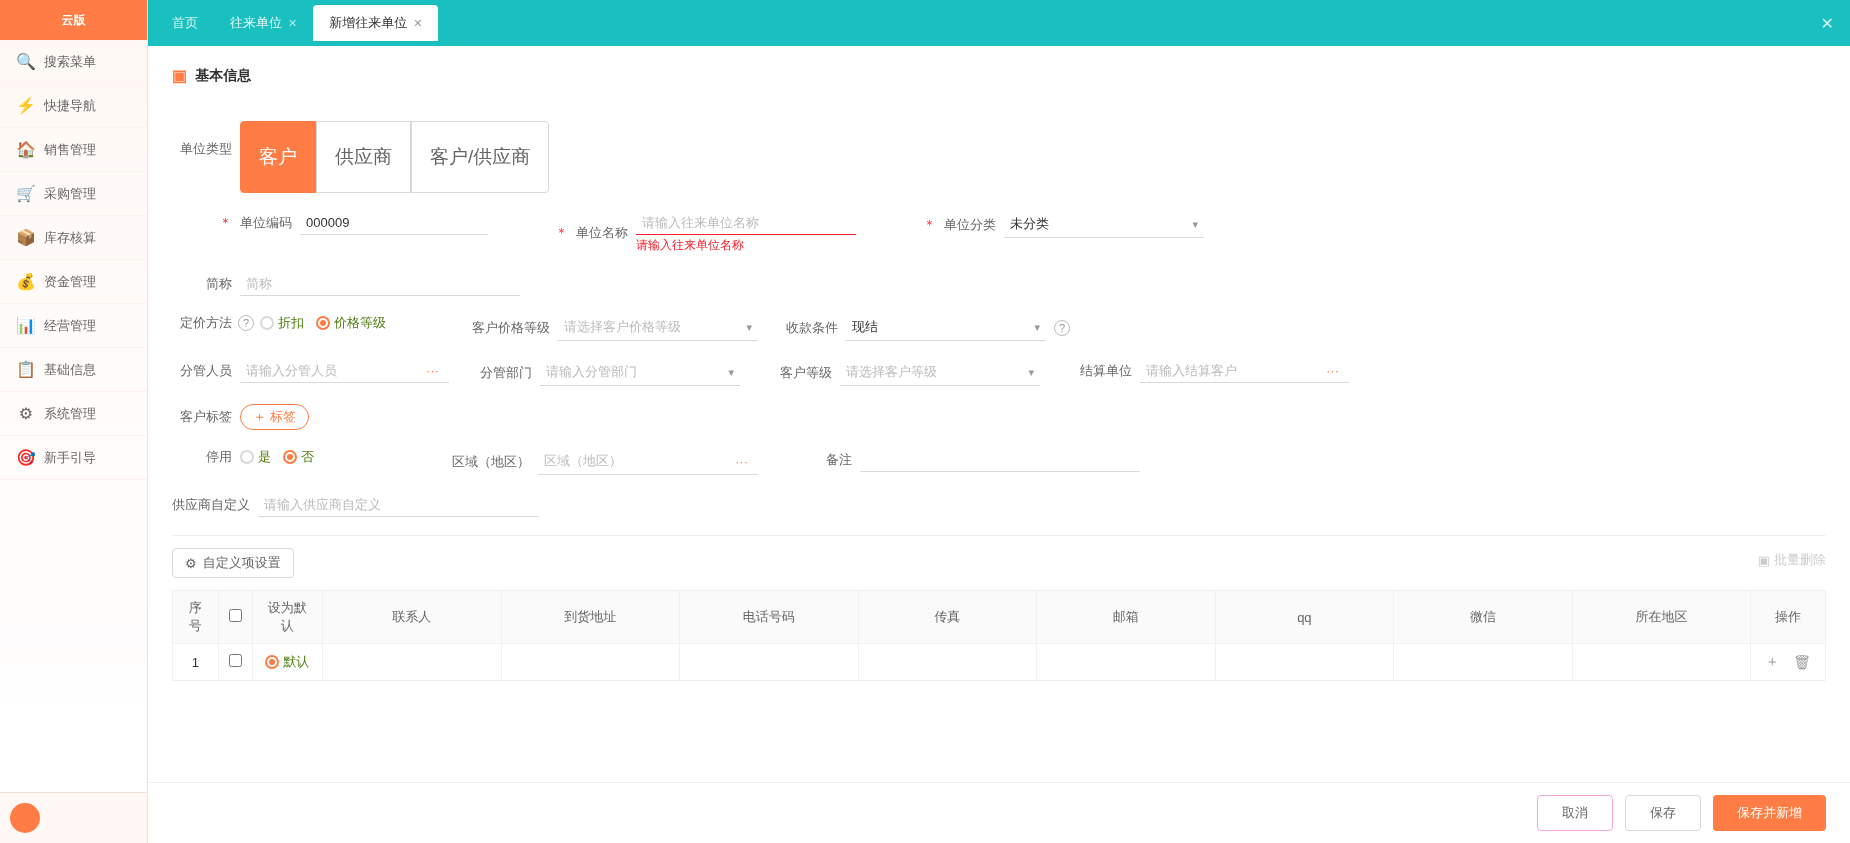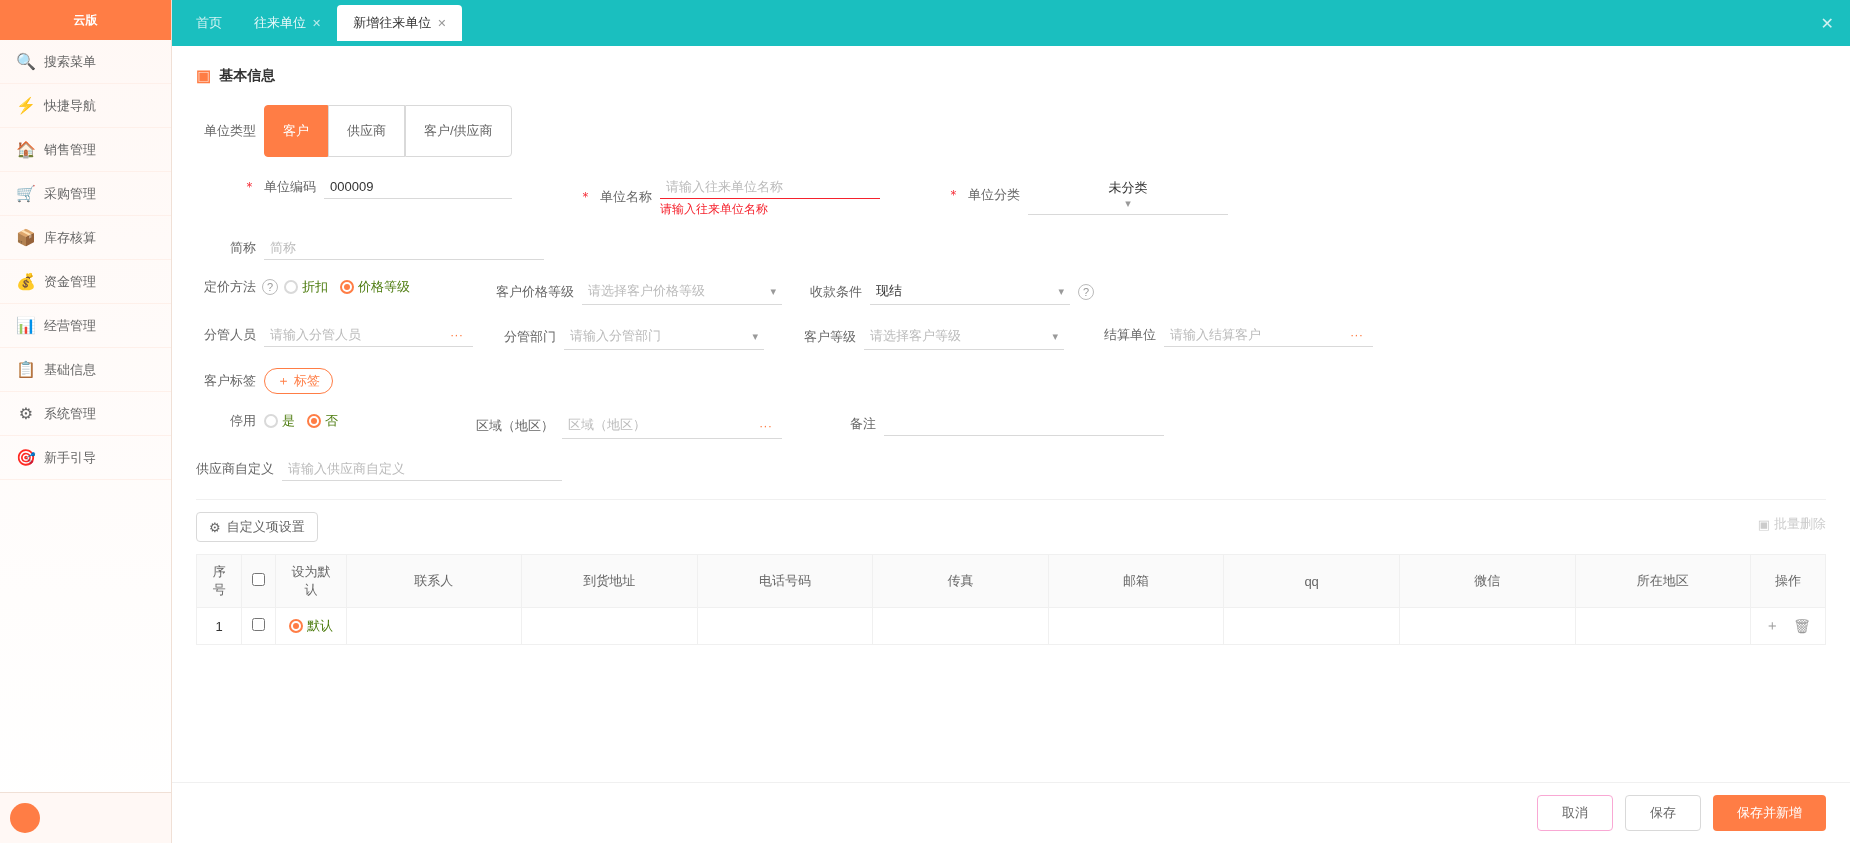--- a/index.html
+++ b/index.html
@@ -1,20 +1,20 @@
 <!DOCTYPE html>
 <html><head>
   <meta charset="utf-8">
   <style>
     * { box-sizing: border-box; margin: 0; padding: 0; }
     body { font-family: 'Microsoft YaHei', Arial, sans-serif; font-size: 13px; background: #f5f5f5; display: flex; height: 843px; overflow: hidden; }
 
     
     .sidebar {
-      width: 172px;
+      width: 148px;
       background: linear-gradient(180deg, #fff8f5 0%, #fff 100%);
       border-right: 1px solid #f0e0d6;
       display: flex;
       flex-direction: column;
       flex-shrink: 0;
       height: 100%;
     }
     .sidebar-logo {
       height: 40px;
       background: #ff7d45;
@@ -141,26 +141,27 @@
       display: flex;
       flex-direction: column;
     }
 
     
     .unit-type-btns {
       display: flex;
       gap: 0;
     }
     .unit-btn {
-      padding: 16px 18px;
+      padding: 22px 18px;
       border: 1px solid #d9d9d9;
       background: white;
       cursor: pointer;
-      font-size: 13px;
+      font-size: 19px;
       color: #666;
+      margin-top: 16px;
     }
     .unit-btn:first-child { border-radius: 4px 0 0 4px; }
     .unit-btn:last-child { border-radius: 0 4px 4px 0; }
     .unit-btn.active { background: #ff7d45; color: white; border-color: #ff7d45; }
 
     
     .select-wrap {
       display: flex;
       align-items: center;
       border-bottom: 1px solid #d9d9d9;
@@ -430,21 +431,21 @@
         <span class="form-label" style="color:#f5222d;">＊</span>
         <span class="form-label" style="min-width:auto;">单位名称</span>
         <div class="input-with-error">
           <input class="form-input error" type="text" style="min-width: 220px; border-bottom-color: rgb(245, 34, 45);" placeholder="请输入往来单位名称">
           <span class="error-msg">请输入往来单位名称</span>
         </div>
       </div>
       <div class="form-group" style="flex:0 0 auto;">
         <span class="form-label" style="color:#f5222d;">＊</span>
         <span class="form-label" style="min-width:auto;">单位分类</span>
-        <div class="select-wrap" style="min-width:200px;flex-direction:column;">
+        <div class="select-wrap" style="min-width:200px;">
           <span class="value">未分类</span>
           <span class="chevron">▾</span>
         </div>
       </div>
     </div>
 
     <div class="form-row">
       <div class="form-group">
         <span class="form-label">简称</span>
         <input class="form-input" type="text" style="min-width: 280px;" placeholder="简称">

